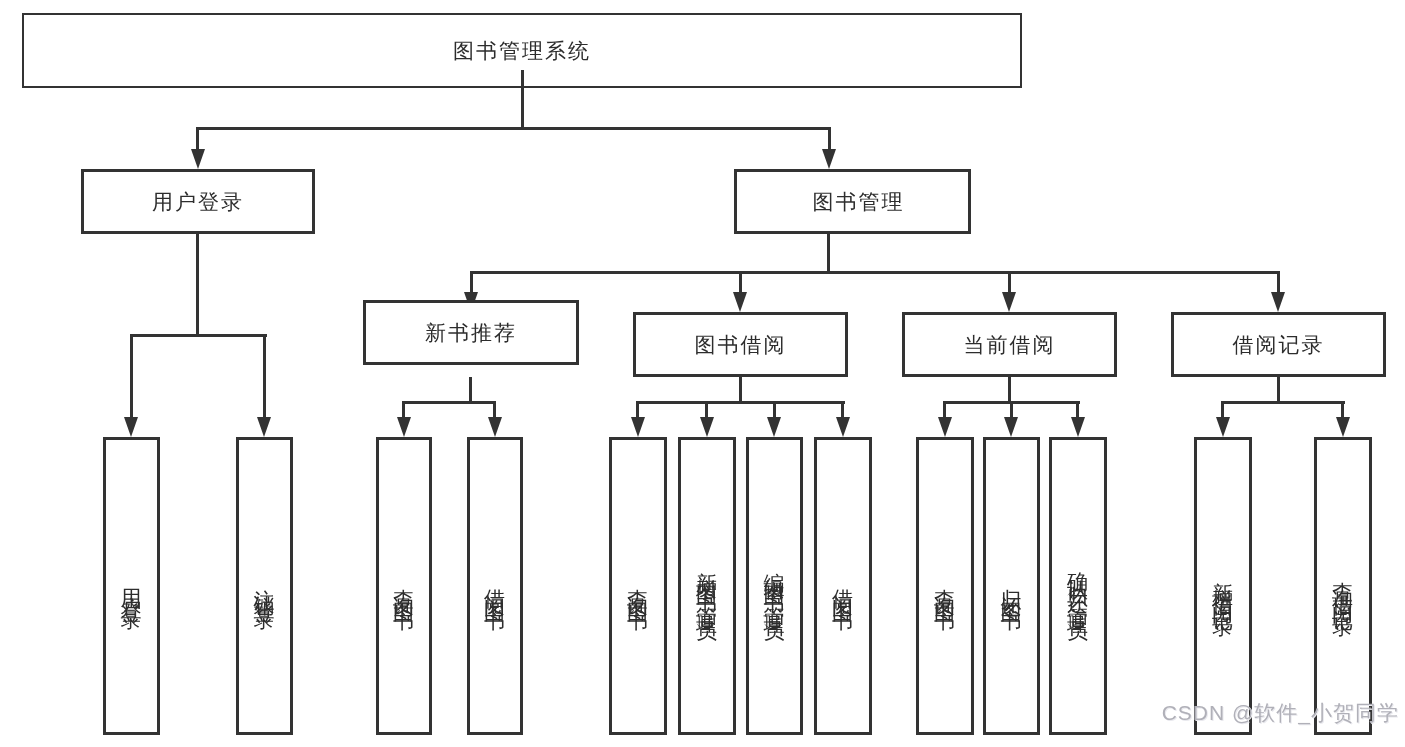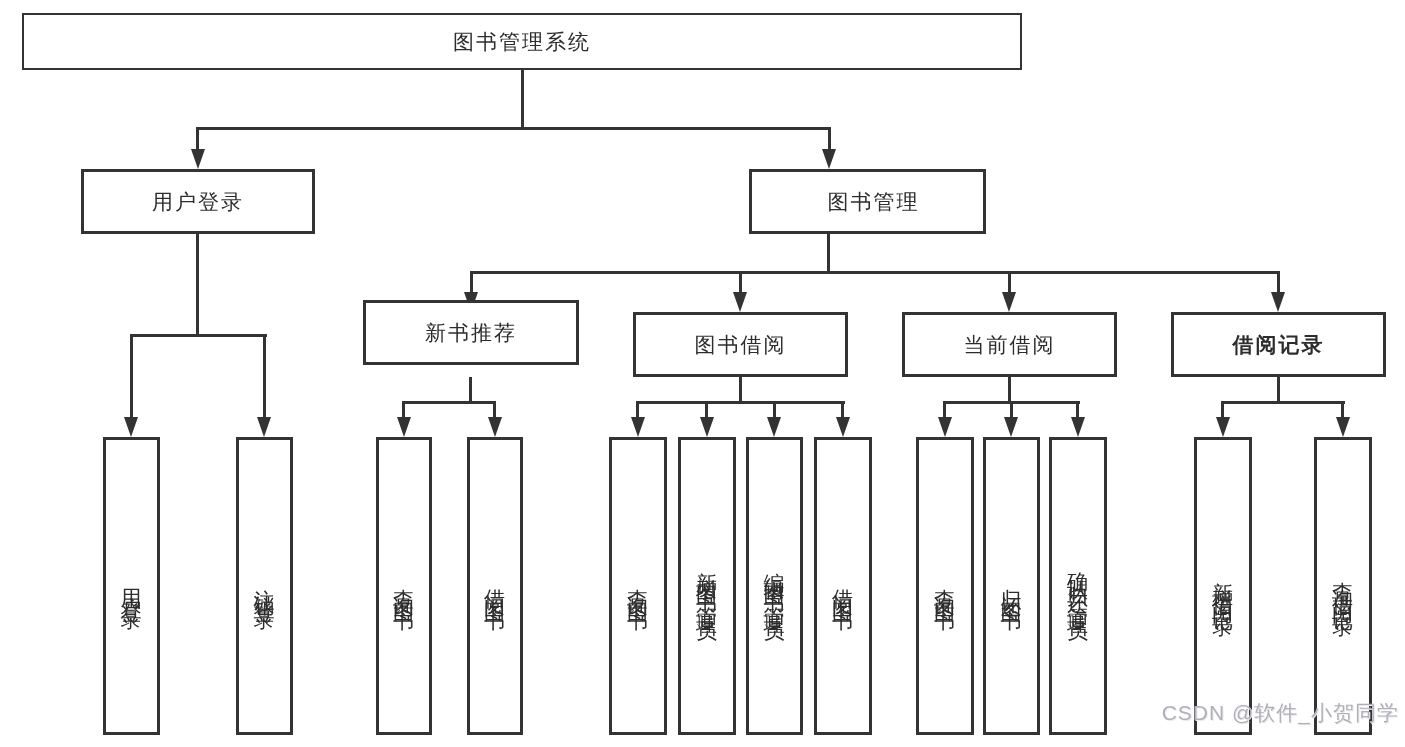--- a/index.html
+++ b/index.html
@@ -33,35 +33,35 @@
     position:absolute;right:6px;bottom:20px;z-index:10;
     font-size:21px;color:#b0b0b8;letter-spacing:1px;
     text-shadow:1px 1px 0 #e9e9ee;white-space:nowrap;
   }
 </style>
 </head>
 <body>
 
 <div class="canvas">
 
-  <div class="box rootbox" style="left:22px;top:13px;width:1000px;height:57px;text-align:right;">
+  <div class="box rootbox" style="left:22px;top:13px;width:1000px;height:75px;text-align:right;">
     <span>图书管理系统</span>
   </div>
 
   <div class="vline" style="left:521px;top:70px;height:58px;"></div>
   <div class="hline" style="left:196px;top:127px;width:635px;"></div>
   <div class="vline" style="left:196px;top:127px;height:24px;"></div>
   <div class="arr" style="left:191px;top:149px;"></div>
   <div class="vline" style="left:828px;top:127px;height:24px;"></div>
   <div class="arr" style="left:822px;top:149px;"></div>
 
   <div class="box" style="left:81px;top:169px;width:234px;height:65px;">
     <span>用户登录</span>
   </div>
-  <div class="box" style="left:749px;top:169px;width:237px;height:65px;padding-left:12px;">
+  <div class="box" style="left:734px;top:169px;width:237px;height:65px;padding-left:12px;">
     <span>图书管理</span>
   </div>
 
   <div class="vline" style="left:196px;top:234px;height:103px;"></div>
   <div class="hline" style="left:130px;top:334px;width:137px;"></div>
   <div class="vline" style="left:130px;top:334px;height:84px;"></div>
   <div class="arr" style="left:124px;top:417px;"></div>
   <div class="vline" style="left:263px;top:334px;height:84px;"></div>
   <div class="arr" style="left:257px;top:417px;"></div>
 
@@ -78,21 +78,21 @@
 
   <div class="box" style="left:363px;top:300px;width:216px;height:65px;">
     <span>新书推荐</span>
   </div>
   <div class="box" style="left:902px;top:312px;width:215px;height:65px;">
     <span>当前借阅</span>
   </div>
   <div class="box" style="left:633px;top:312px;width:215px;height:65px;">
     <span>图书借阅</span>
   </div>
-  <div class="box" style="left:1171px;top:312px;width:215px;height:65px;font-weight:bold;">
+  <div class="box" style="left:1171px;top:312px;width:215px;height:65px;">
     <span>借阅记录</span>
   </div>
 
   <div class="vline" style="left:469px;top:377px;height:26px;"></div>
   <div class="hline" style="left:402px;top:401px;width:94px;"></div>
   <div class="vline" style="left:402px;top:401px;height:17px;"></div>
   <div class="arr" style="left:397px;top:417px;"></div>
   <div class="vline" style="left:493px;top:401px;height:17px;"></div>
   <div class="arr" style="left:488px;top:417px;"></div>
 

